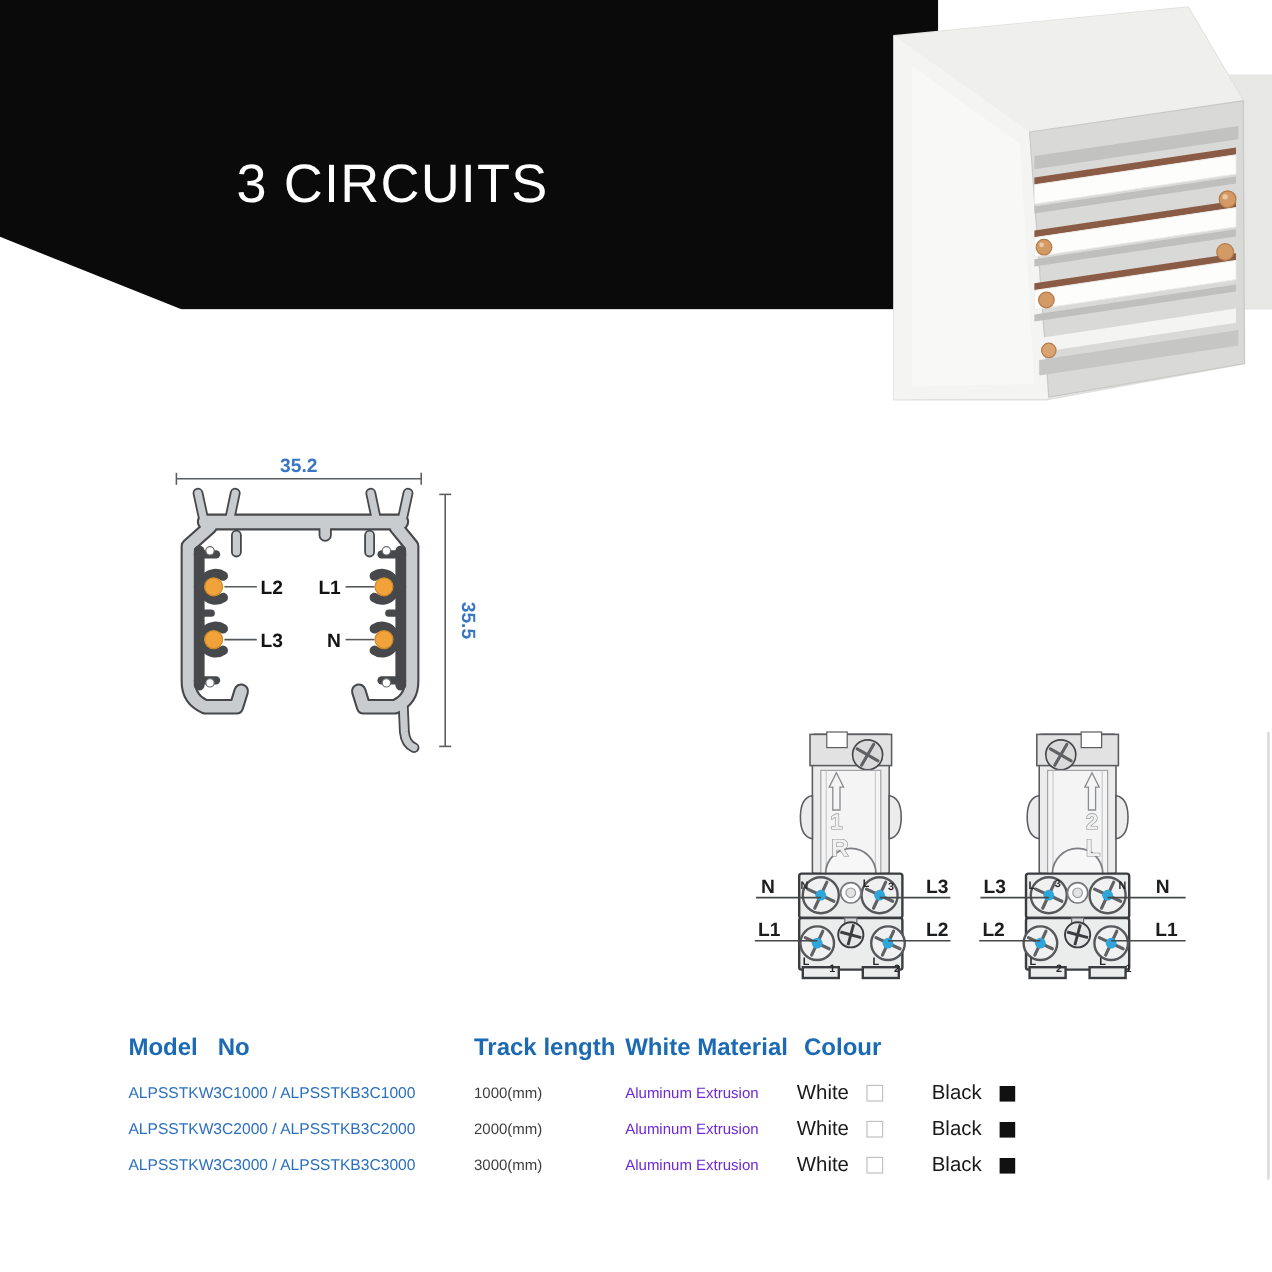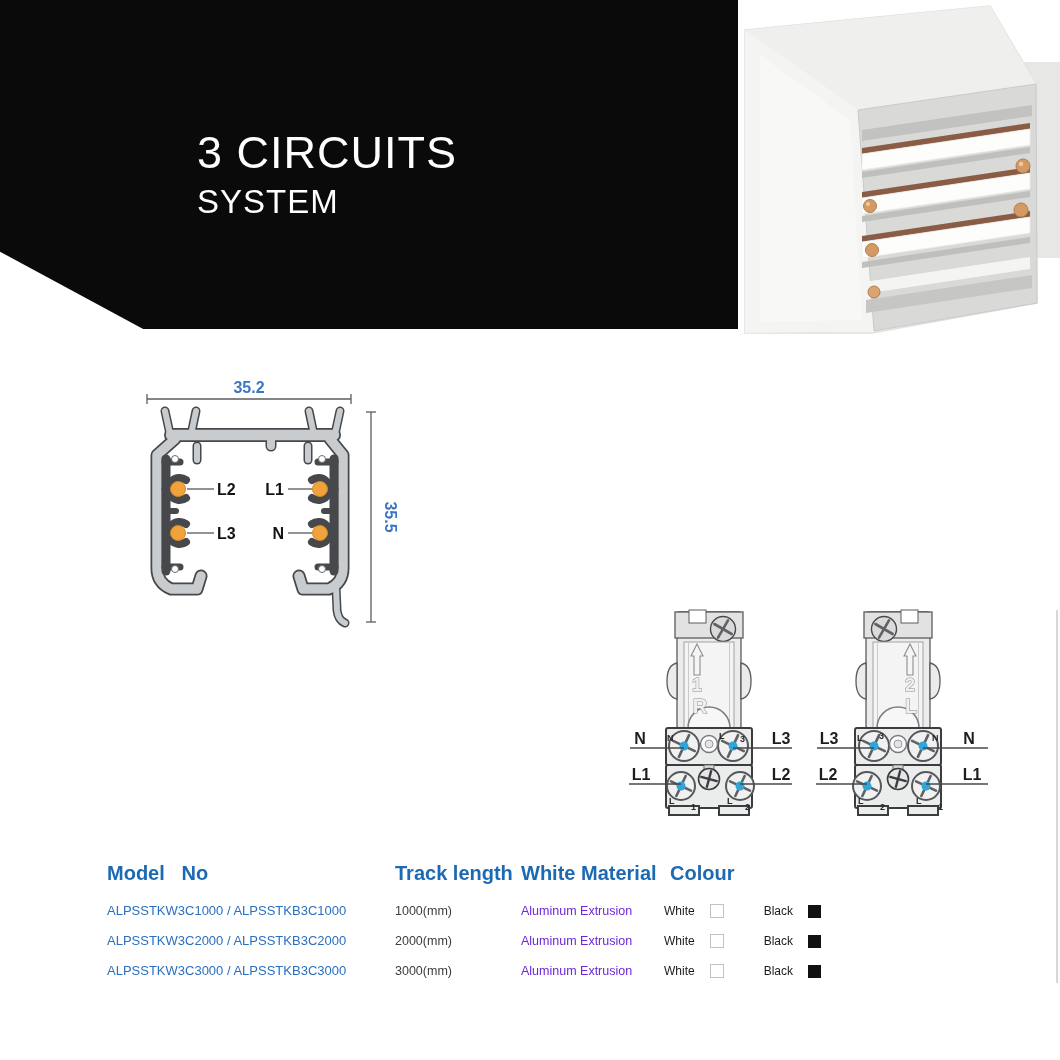--- a/index.html
+++ b/index.html
@@ -1,21 +1,21 @@
 <!DOCTYPE html>
 <html><head>
 <meta charset="utf-8">
 <style>
   html,body{margin:0;padding:0;background:#ffffff;}
   #page{position:relative;width:1060px;height:1060px;background:#ffffff;overflow:hidden;
         font-family:"Liberation Sans","DejaVu Sans",sans-serif;}
 
   
-  .banner{position:absolute;left:0;top:0;width:738px;height:329px;background:#0a0a0b;
-          clip-path:polygon(0 0,100% 0,100% 100%,19.4% 100%,0 76.5%);}
+  .banner{position:absolute;left:0;top:0;width:738px;height:258px;background:#0a0a0b;
+          clip-path:polygon(0 0,100% 0,100% 100%,19.4% 100%,0 76.5%);padding-left:44px;}
   .banner-text{position:absolute;left:197px;top:128px;color:#ffffff;}
   .banner-title{font-size:45px;font-weight:400;letter-spacing:1px;line-height:50px;}
   .banner-sub{font-size:33px;font-weight:400;letter-spacing:1px;line-height:40px;}
 
   
   .abs{position:absolute;}
   svg text{font-family:"Liberation Sans","DejaVu Sans",sans-serif;}
   .dim-text{fill:#3b76c3;font-size:16px;font-weight:700;}
   .dim-line{stroke:#5a5d60;stroke-width:1.3;}
   .lead-line{stroke:#55585b;stroke-width:1.3;}
@@ -34,35 +34,34 @@
   .c-line{stroke:#46484a;stroke-width:1.3;}
   .c-outline{fill:#f0f0f0;stroke:#8b8d90;stroke-width:1;paint-order:stroke;font-weight:700;}
 
   
   .tbl-header{position:absolute;color:#1c6ab3;font-size:20px;font-weight:700;white-space:pre;}
   .tbl-row{position:absolute;left:0;width:1060px;height:18px;}
   .cell{position:absolute;top:0;height:18px;line-height:18px;}
   .cell-model{left:107px;color:#2b6fc0;font-size:13px;font-weight:400;}
   .cell-length{left:395px;color:#3d3d3d;font-size:12.5px;}
   .cell-material{left:521px;color:#6d28d9;font-size:12.5px;text-align:right;}
-  .cell-colour{left:664px;color:#1a1a1a;font-size:12px;display:flex;align-items:center;gap:11px;}
+  .cell-colour{left:664px;color:#1a1a1a;font-size:17px;display:flex;align-items:center;gap:11px;}
   .box-white{width:12px;height:12px;border:1.5px solid #c2c2c2;background:#ffffff;margin-left:4px;}
   .box-black{width:13px;height:13px;background:#111111;margin-left:4px;}
   .black-label{margin-left:29px;}
   .right-strip{position:absolute;left:1056px;top:610px;width:2px;height:373px;background:#d8d8d8;}
 </style>
 </head>
 <body>
 
 <div id="page">
 
   <div class="banner">
     <div class="banner-text">
       <div class="banner-title">3 CIRCUITS</div>
-      <div class="banner-sub" style="margin-top:4px;">SYSTEM</div>
     </div>
   </div>
 
   <svg class="abs" style="left:738px;top:0;" width="322" height="340" viewBox="738 0 322 340">
     <rect x="867" y="62" width="193" height="196" fill="#e7e7e6"></rect>
 
     <path d="M 745,30 L 990,6 L 1036,84 L 1037,303 L 872,333 L 745,333 Z" fill="#f6f6f5" stroke="#e0e0de" stroke-width="1.5"></path>
 
     <path d="M 745,30 L 990,6 L 1036,84 L 858,110 Z" fill="#efefed"></path>
 

